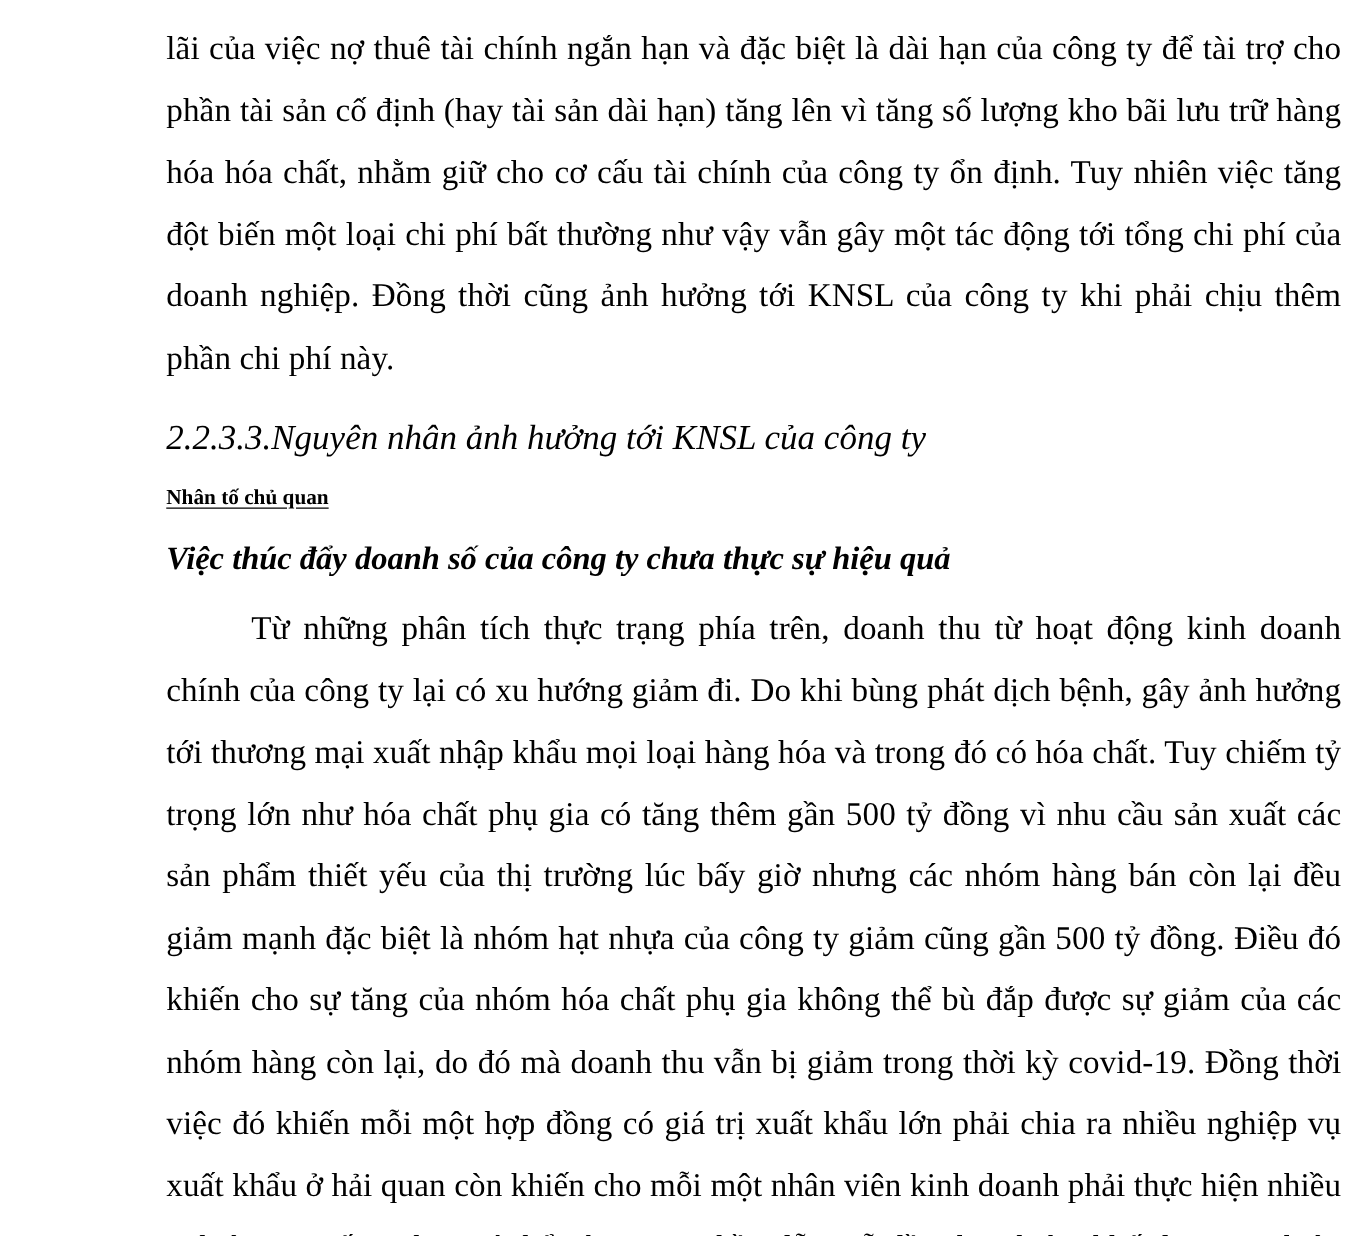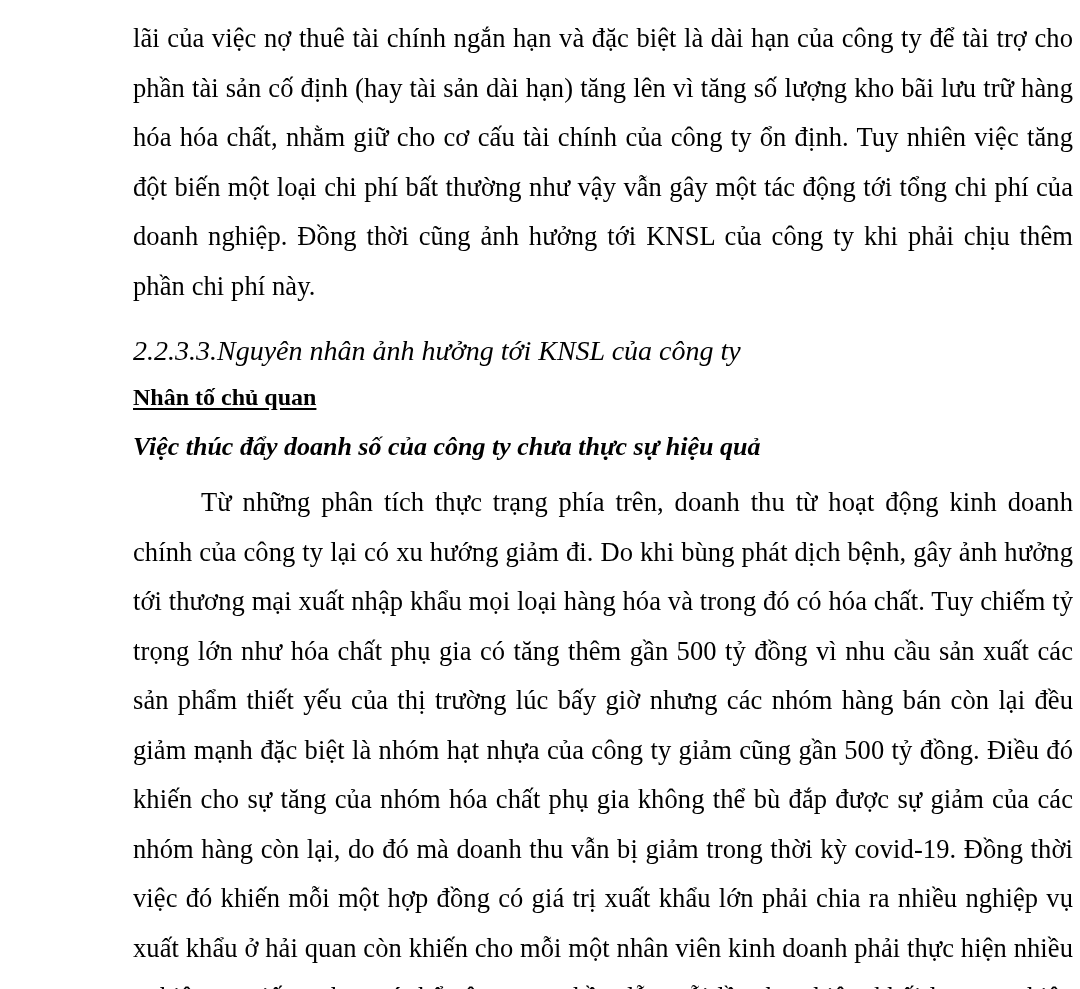--- a/index.html
+++ b/index.html
@@ -41,21 +41,21 @@
     line-height: 47px;
     font-weight: normal;
     font-style: italic;
   }
   .heading-num .num {
     display: inline-block;
     min-width: 68px;
   }
   .heading-sub {
     margin: 0;
-    font-size: 24px;
+    font-size: 17px;
     line-height: 47px;
     font-weight: bold;
     text-decoration: underline;
     text-underline-offset: 3px;
   }
   .heading-sub-italic {
     margin: 2px 0 0 0;
     font-size: 26px;
     line-height: 47px;
     font-weight: bold;

